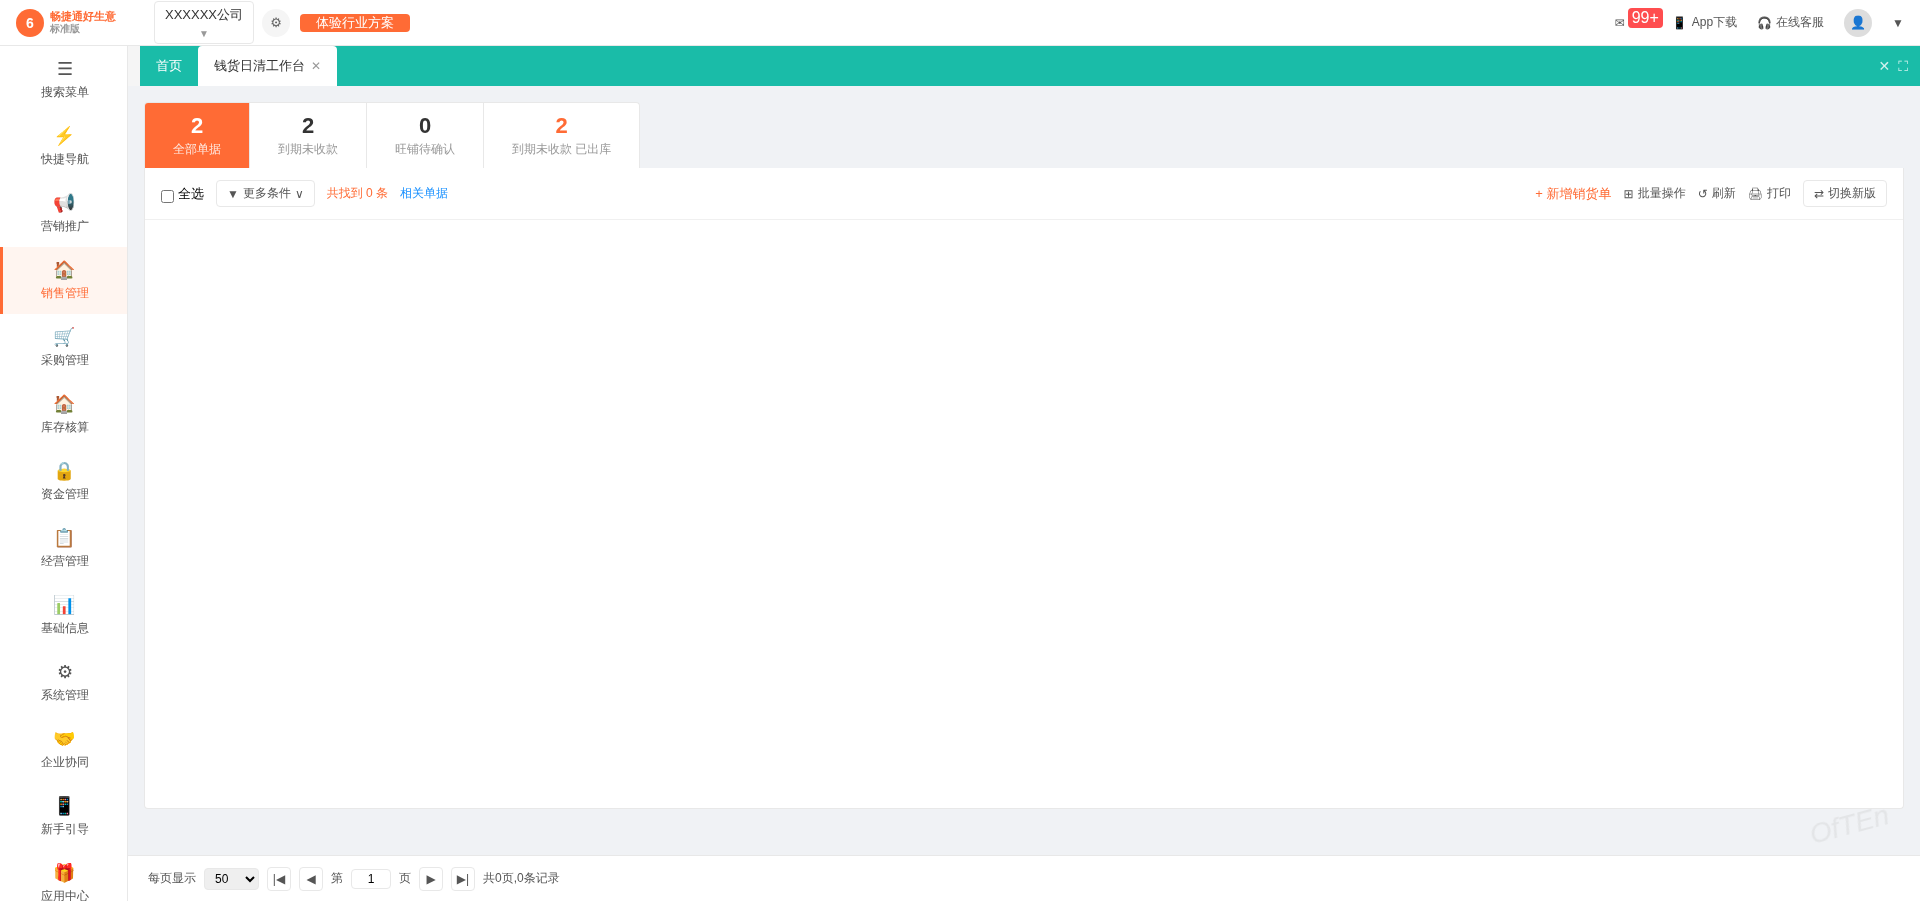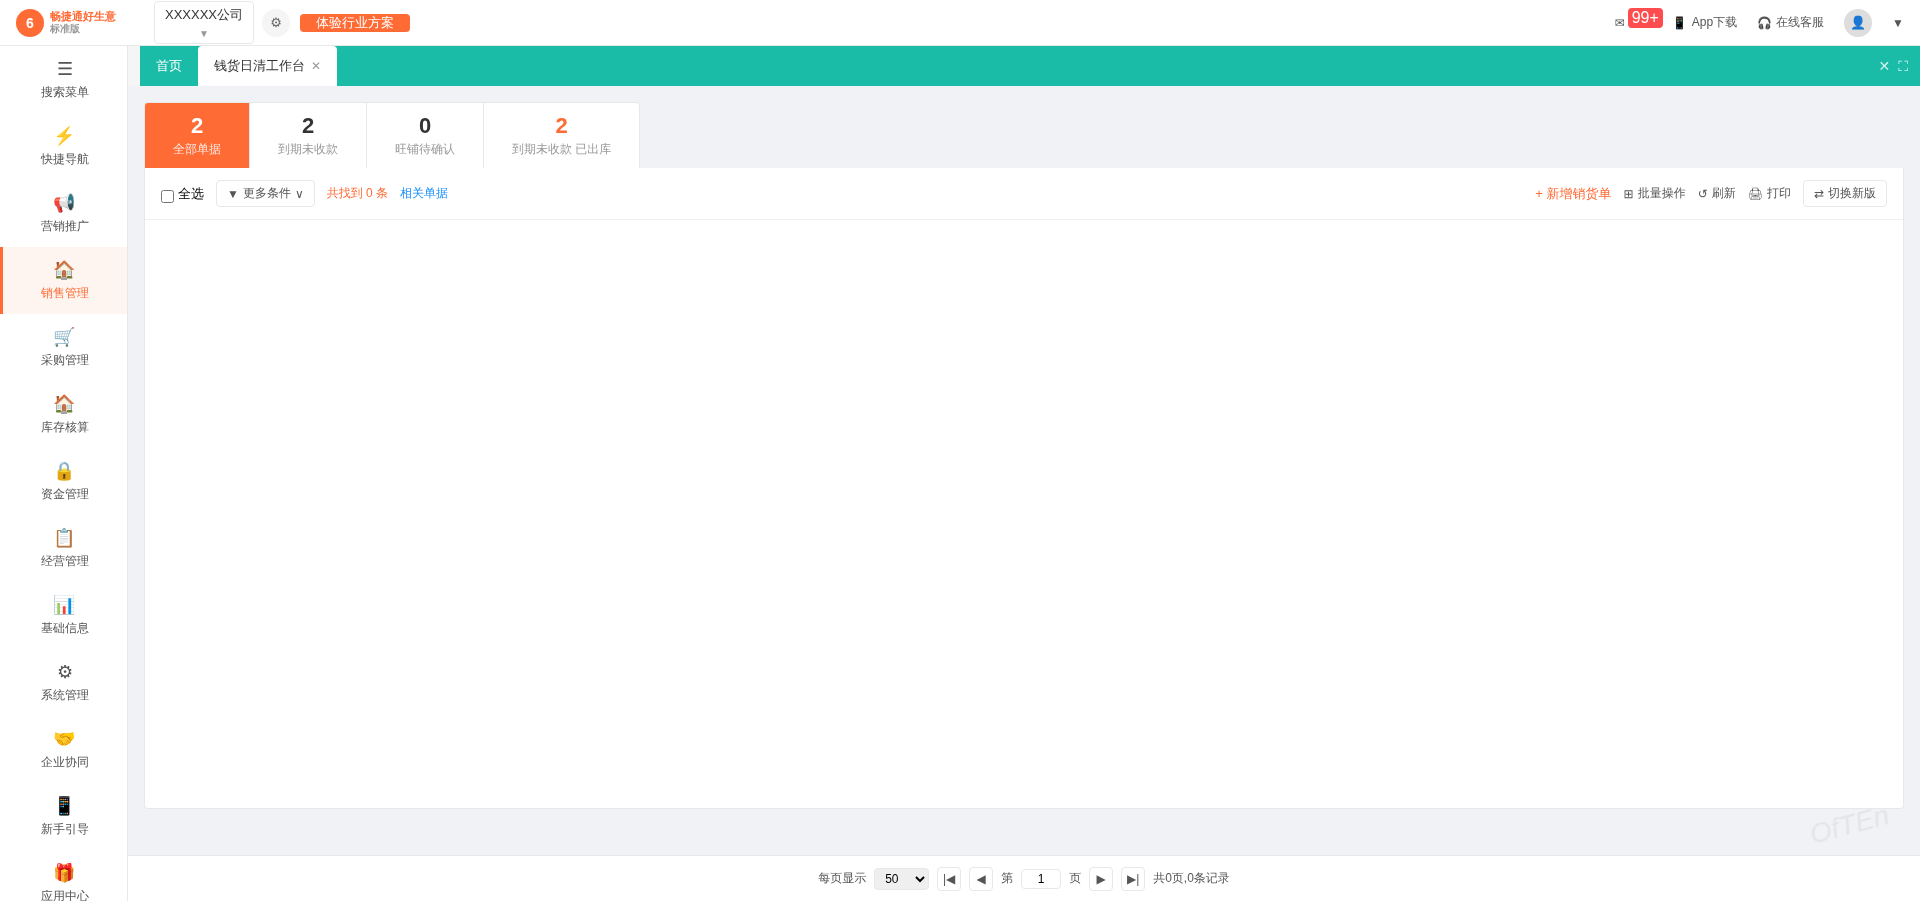--- a/index.html
+++ b/index.html
@@ -294,21 +294,21 @@
 
     
     .pagination-bar {
       position: fixed;
       bottom: 0; left: 128px; right: 0;
       height: 46px;
       background: white;
       border-top: 1px solid #e8e8e8;
       display: flex;
       align-items: center;
-      justify-content: center;
+      justify-content: flex-start;
       padding: 0 20px;
       gap: 8px;
       font-size: 12px;
       color: #555;
     }
     .page-size-select {
       border: 1px solid #e8e8e8;
       border-radius: 4px;
       padding: 2px 6px;
       font-size: 12px;

